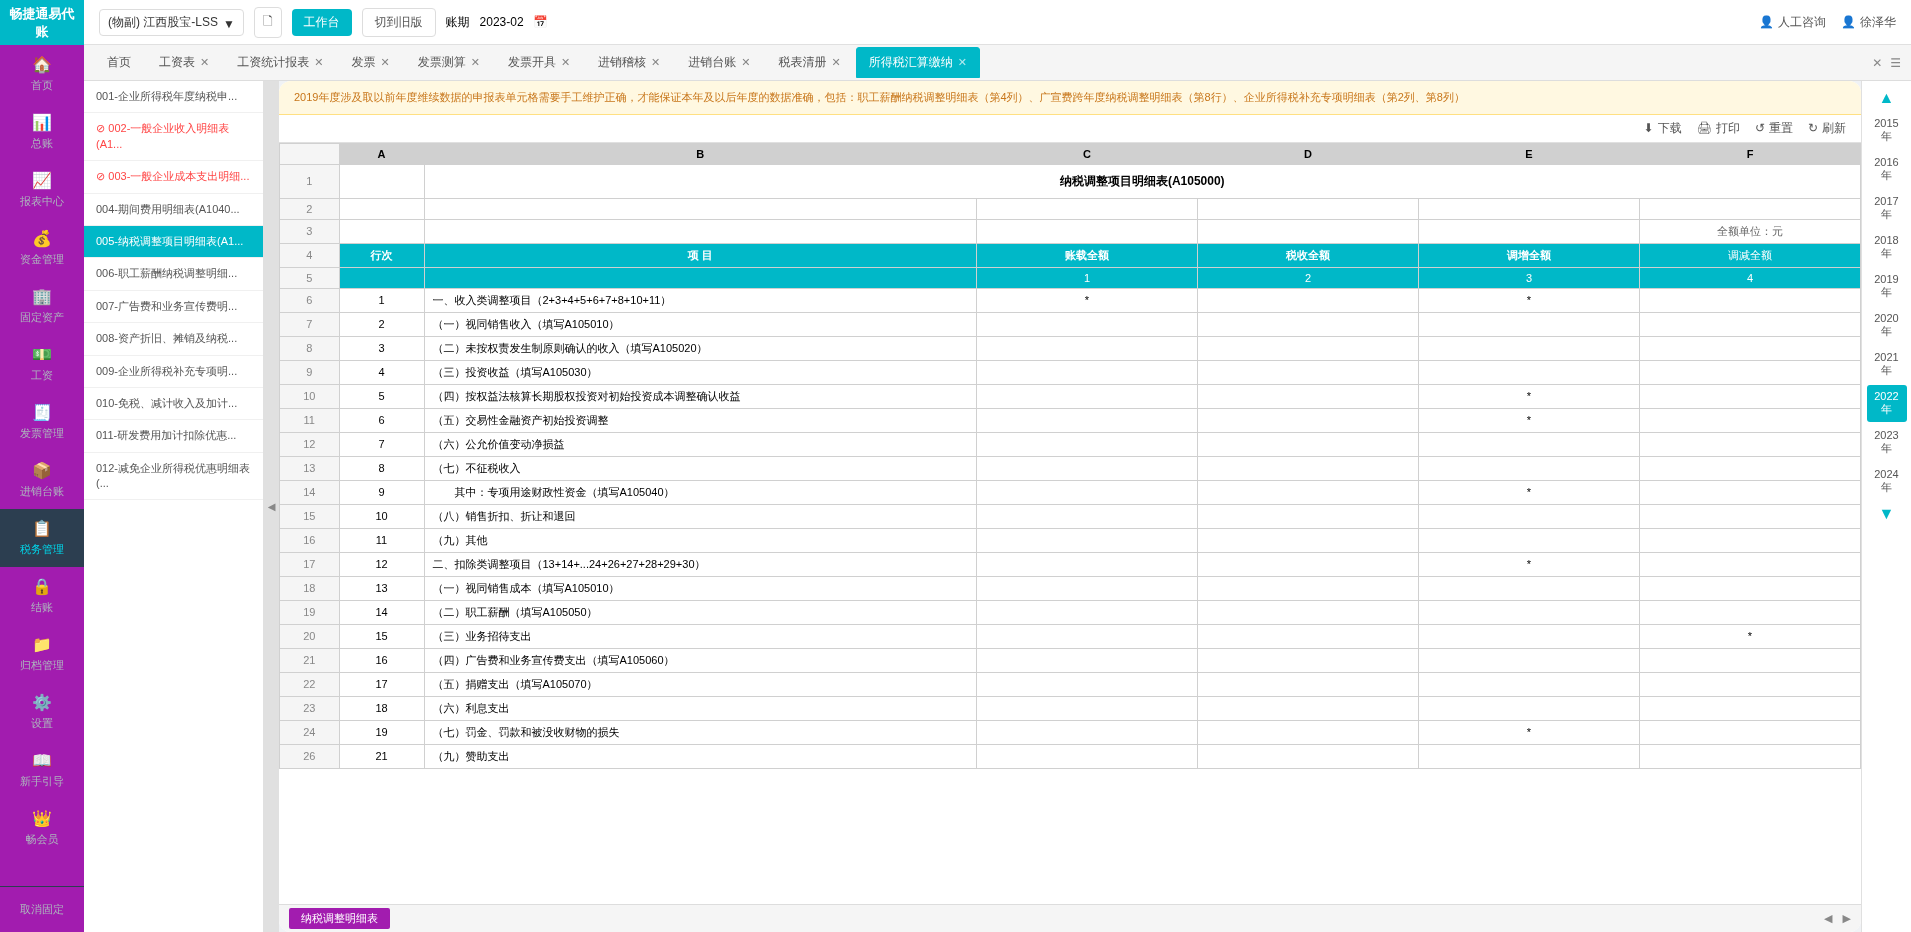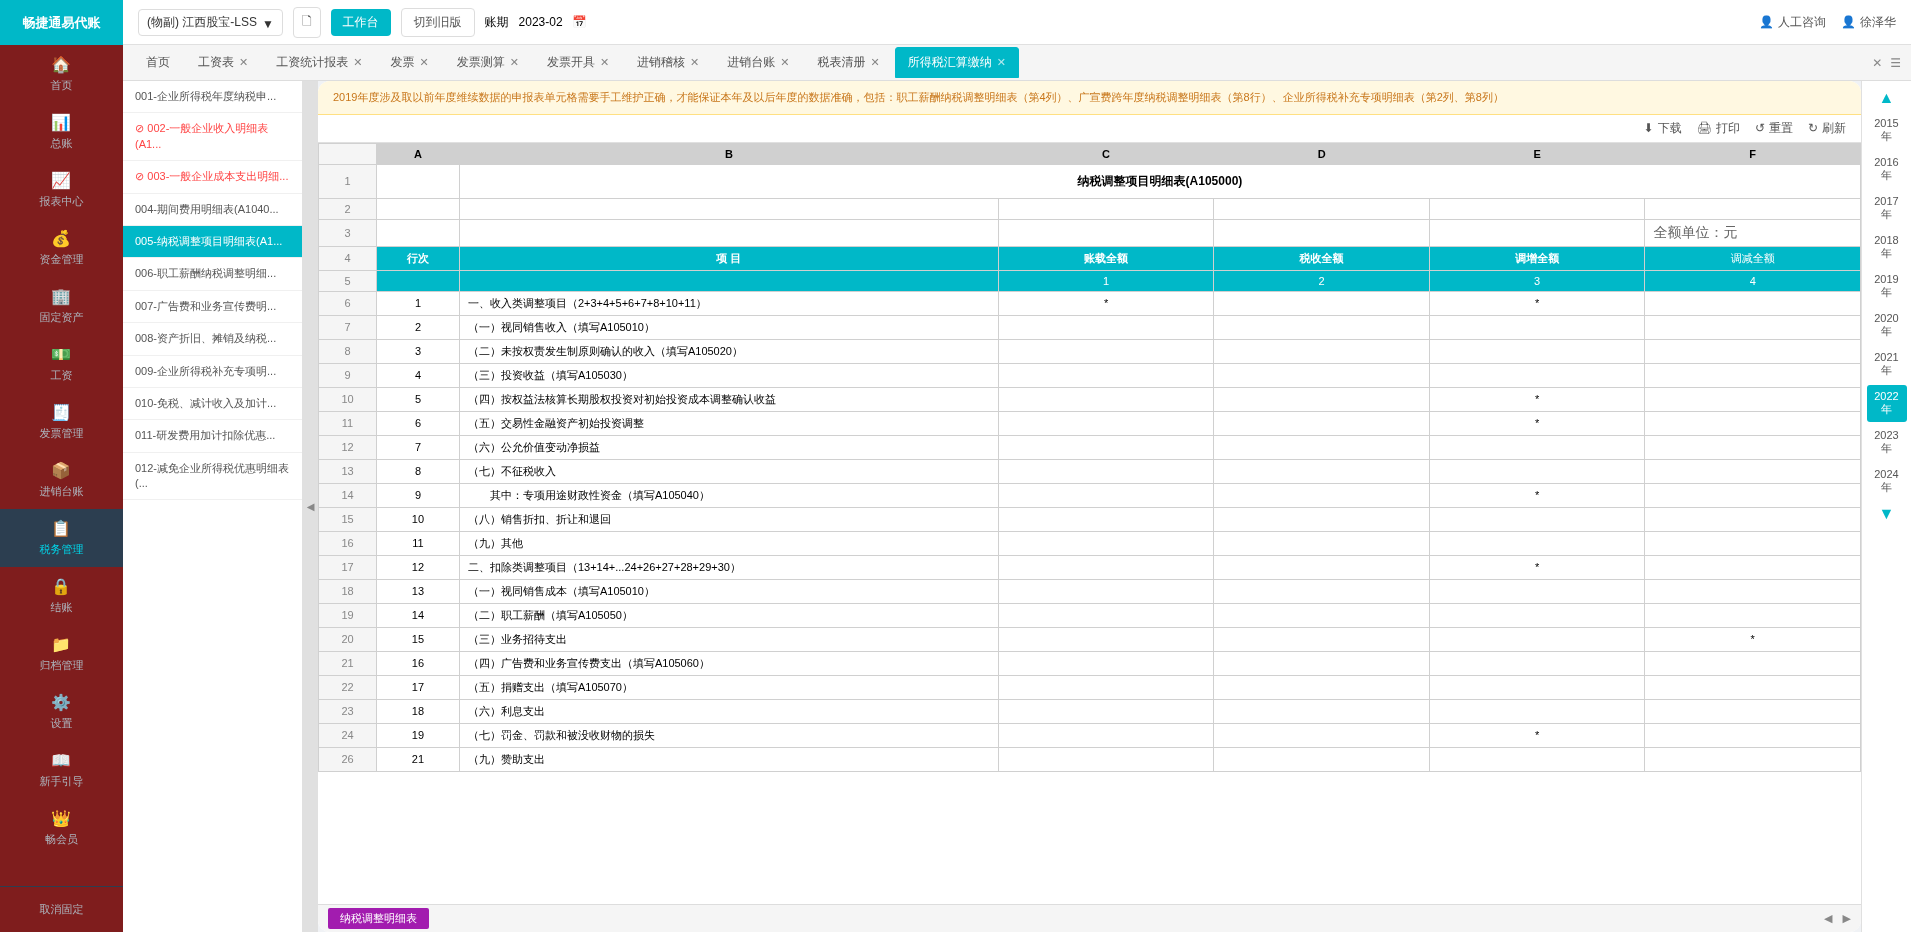--- a/index.html
+++ b/index.html
@@ -1,19 +1,19 @@
 <!DOCTYPE html>
 <html><head>
   <meta charset="utf-8">
   <style>
     * { box-sizing: border-box; margin: 0; padding: 0; }
     body { font-family: 'Microsoft YaHei', Arial, sans-serif; font-size: 12px; background: #f0f2f5; display: flex; height: 932px; overflow: hidden; }
 
     
-    .sidebar { width: 123px; background: #7f1d1d; display: flex; flex-direction: column; height: 100%; flex-shrink: 0; }
+    .sidebar { width: 84px; background: #a21caf; display: flex; flex-direction: column; height: 100%; flex-shrink: 0; }
     .sidebar-logo { background: #00b8c8; padding: 12px 8px; text-align: center; color: white; font-size: 13px; font-weight: bold; height: 45px; display: flex; align-items: center; justify-content: center; }
     .sidebar-nav { flex: 1; overflow-y: auto; }
     .sidebar-item { display: flex; flex-direction: column; align-items: center; padding: 10px 5px; color: #adb5bd; cursor: pointer; transition: background 0.2s; font-size: 11px; gap: 4px; }
     .sidebar-item.active { background: #2c3e50; color: #00d4e8; }
     .sidebar-item .icon { font-size: 16px; }
     .sidebar-bottom { padding: 10px 5px; border-top: 1px solid #2c3e50; }
     .sidebar-fix { display: flex; align-items: center; justify-content: center; color: #adb5bd; font-size: 11px; cursor: pointer; padding: 5px; }
 
     
     .main { flex: 1; display: flex; flex-direction: column; overflow: hidden; }
@@ -304,21 +304,21 @@
               <td></td>
             </tr>
 
             <tr>
               <td class="row-num">3</td>
               <td></td>
               <td></td>
               <td></td>
               <td></td>
               <td></td>
-              <td style="text-align:left; font-size:14px; color:#666;">全额单位：元</td>
+              <td style="text-align:center; font-size:11px; color:#666;">全额单位：元</td>
             </tr>
 
             <tr>
               <td class="row-num">4</td>
               <td style="background:#00b8c8; color:white; font-weight:bold;">行次</td>
               <td style="background:#00b8c8; color:white; font-weight:bold;">项 目</td>
               <td style="background:#00b8c8; color:white; font-weight:bold;">账载全额</td>
               <td style="background:#00b8c8; color:white; font-weight:bold;">税收全额</td>
               <td style="background:#00b8c8; color:white; font-weight:bold;">调增全额</td>
               <td style="background:#00b8c8; color:white; font-weight:normal;">调减全额</td>

